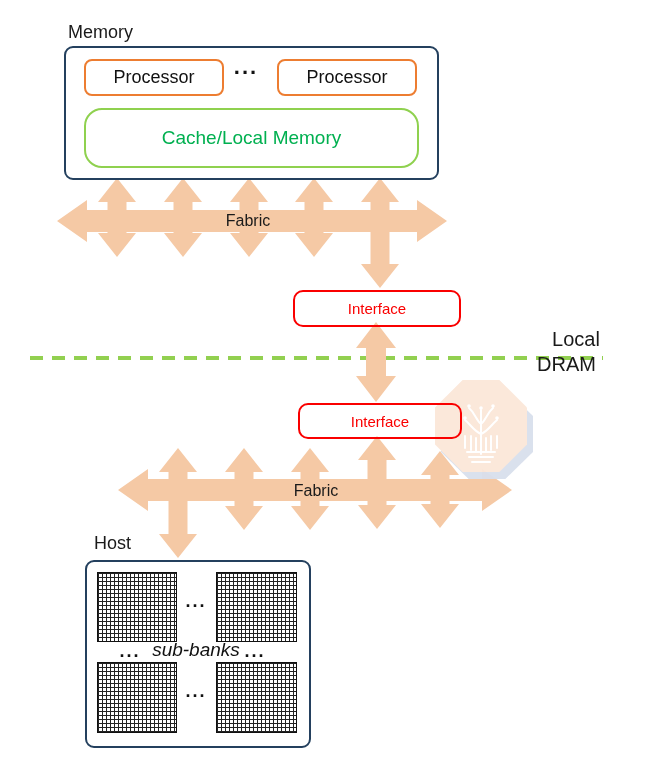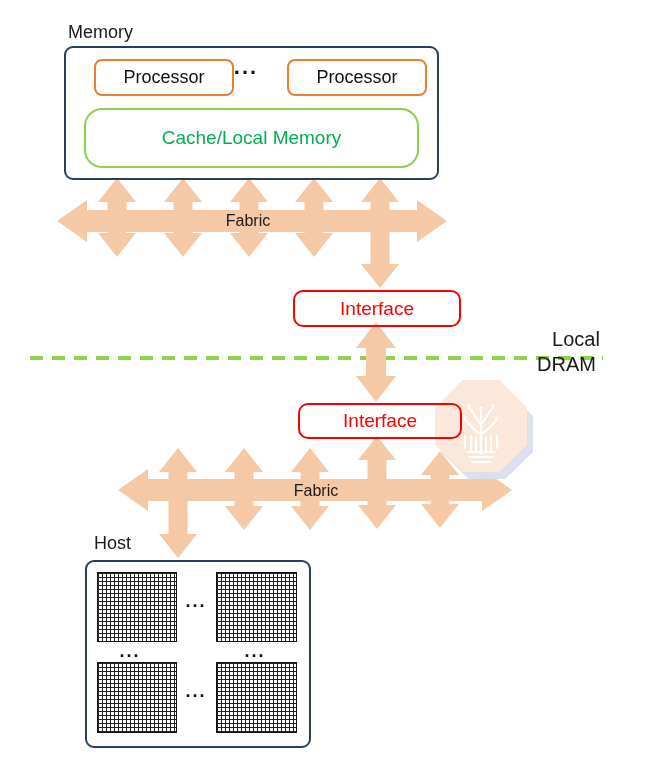--- a/index.html
+++ b/index.html
@@ -10,30 +10,30 @@
   html,body{margin:0;padding:0;width:664px;height:762px;background:#fff;overflow:hidden;}
   body{font-family:"Liberation Sans", sans-serif;color:var(--text_black);position:relative;}
   .abs{position:absolute;}
   #arrow-layer{position:absolute;left:0;top:0;z-index:1;}
   .z3{z-index:3;}
   .flexc{display:flex;align-items:center;justify-content:center;}
 
   .section-label{font-size:18px;font-weight:400;color:var(--text_black);}
 
   .cluster-box{left:64px;top:46px;width:371px;height:130px;border:2.5px solid var(--navy);border-radius:9px;background:transparent;}
-  .proc-box{top:59px;width:136px;height:33px;border:2.5px solid var(--orange);border-radius:8px;font-size:18px;color:#111;background:#fff;margin-left:10px;}
+  .proc-box{top:59px;width:136px;height:33px;border:2.5px solid var(--orange);border-radius:8px;font-size:18px;color:#111;background:#fff;}
   .dots{font-weight:700;color:#111;letter-spacing:2px;}
   .proc-dots{left:228px;top:52px;width:36px;height:30px;line-height:30px;text-align:center;font-size:22px;}
   .cache-box{left:84px;top:108px;width:331px;height:56px;border:2.5px solid var(--cache_border_green);border-radius:18px;font-size:19px;color:var(--cache_text_green);background:transparent;}
 
   .fabric-label{width:96px;height:27px;font-size:16px;color:var(--text_black);}
   .fabric-top-label{left:200px;top:207px;}
   .fabric-bottom-label{left:268px;top:477px;}
 
-  .interface-box{border:2.5px solid var(--interface_red);border-radius:10px;font-size:19px;color:var(--interface_red);background:transparent;}
+  .interface-box{border:2.5px solid var(--interface_red);border-radius:10px;font-size:15px;color:var(--interface_red);background:transparent;}
   .interface-top{left:293px;top:290px;width:164px;height:33px;}
   .interface-bottom{left:298px;top:403px;width:160px;height:32px;}
 
   .host-label{left:536px;top:328px;width:80px;text-align:center;font-size:20px;}
   .dram-label{left:537px;top:353px;width:80px;text-align:left;font-size:20px;}
 
   .bank-label{left:94px;top:533px;}
   .bank-box{left:85px;top:560px;width:222px;height:184px;border:2.5px solid var(--navy);border-radius:9px;background:transparent;}
   .subbank-grid{position:absolute;border:1px solid #111;background-image:
     repeating-linear-gradient(to right,#222 0 1px,transparent 1px 4px),
@@ -96,20 +96,21 @@
 <div class="abs z3 flexc interface-box interface-bottom">Interface</div>
 
 <div class="abs z3 flexc fabric-label fabric-bottom-label">Fabric</div>
 
 <div class="abs z3 section-label bank-label">Host</div>
 <div class="abs z3 bank-box">
   <div class="subbank-grid grid-1"></div>
   <div class="subbank-grid grid-2"></div>
   <div class="dots bank-dots bank-dots-top">...</div>
   <div class="dots bank-mid-dots bank-dots-left">...</div>
+  <div class="subbanks-label">sub-banks</div>
   <div class="dots bank-mid-dots bank-dots-right">...</div>
   <div class="subbank-grid grid-3"></div>
   <div class="subbank-grid grid-4"></div>
   <div class="dots bank-dots bank-dots-bottom">...</div>
 </div>
 
 <div class="abs watermark">
   <div class="wm-shadow"></div>
   <div class="wm-octagon">
     <svg width="92" height="92" viewBox="0 0 92 92">

